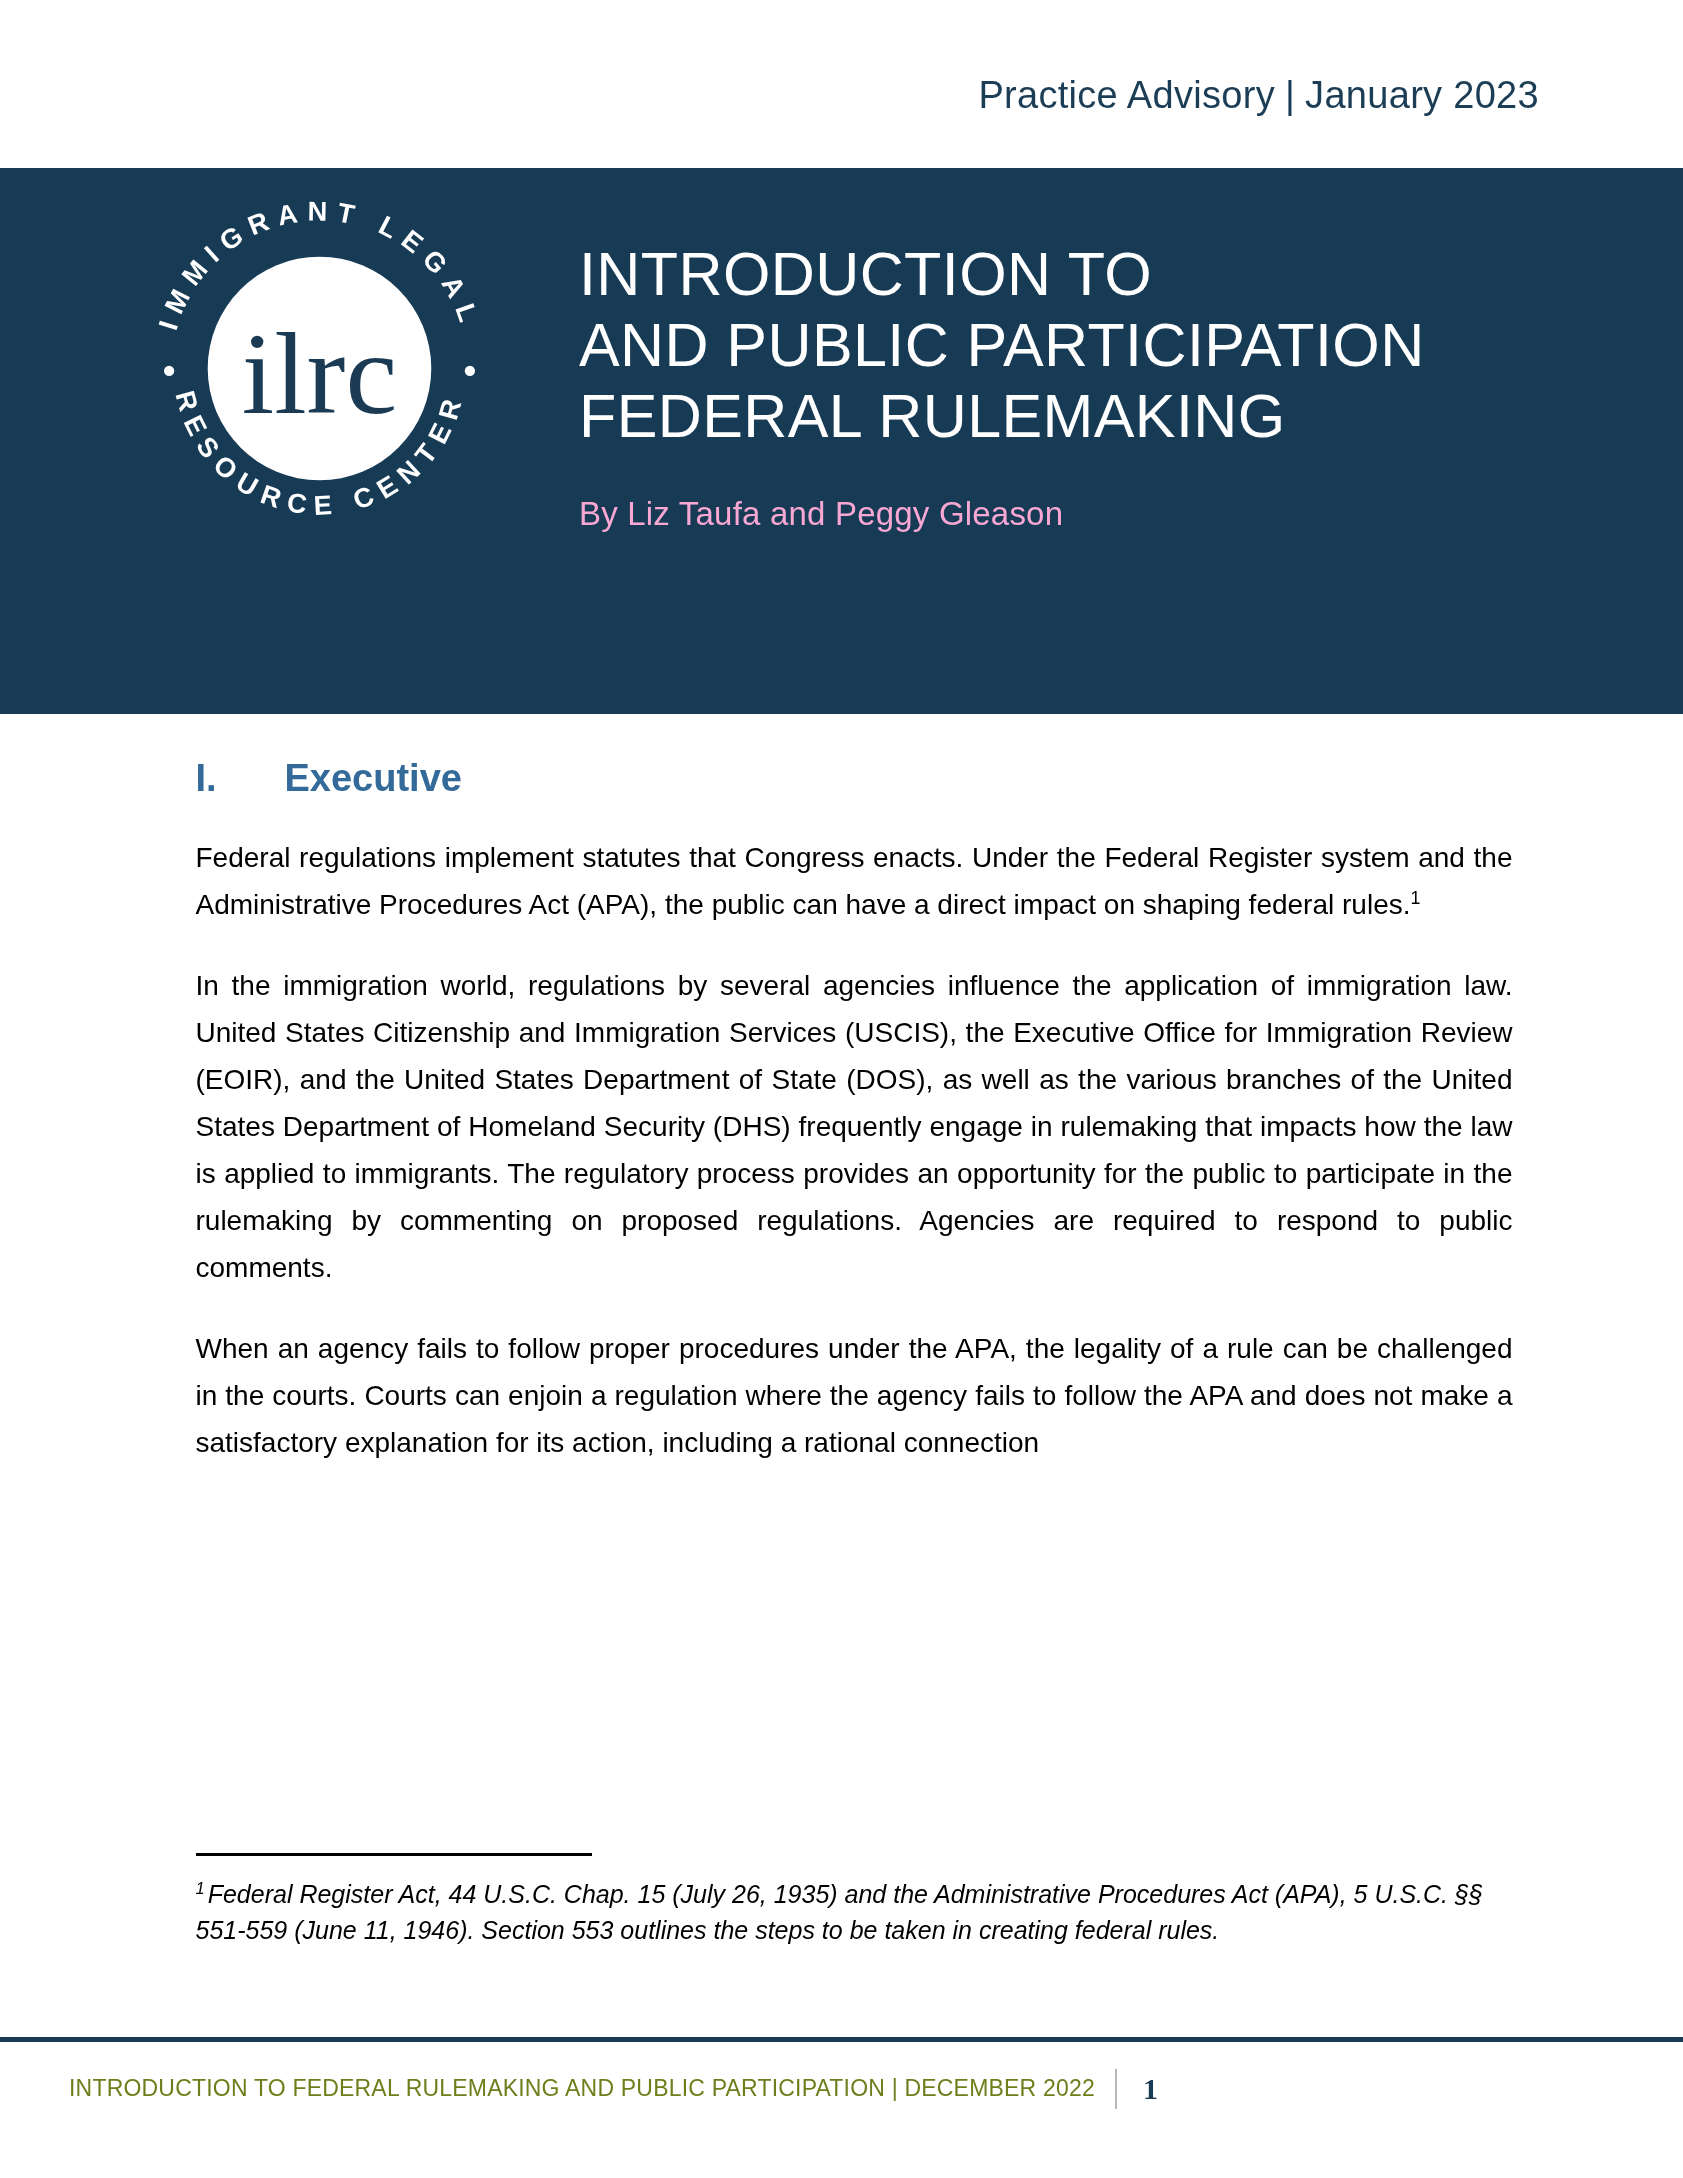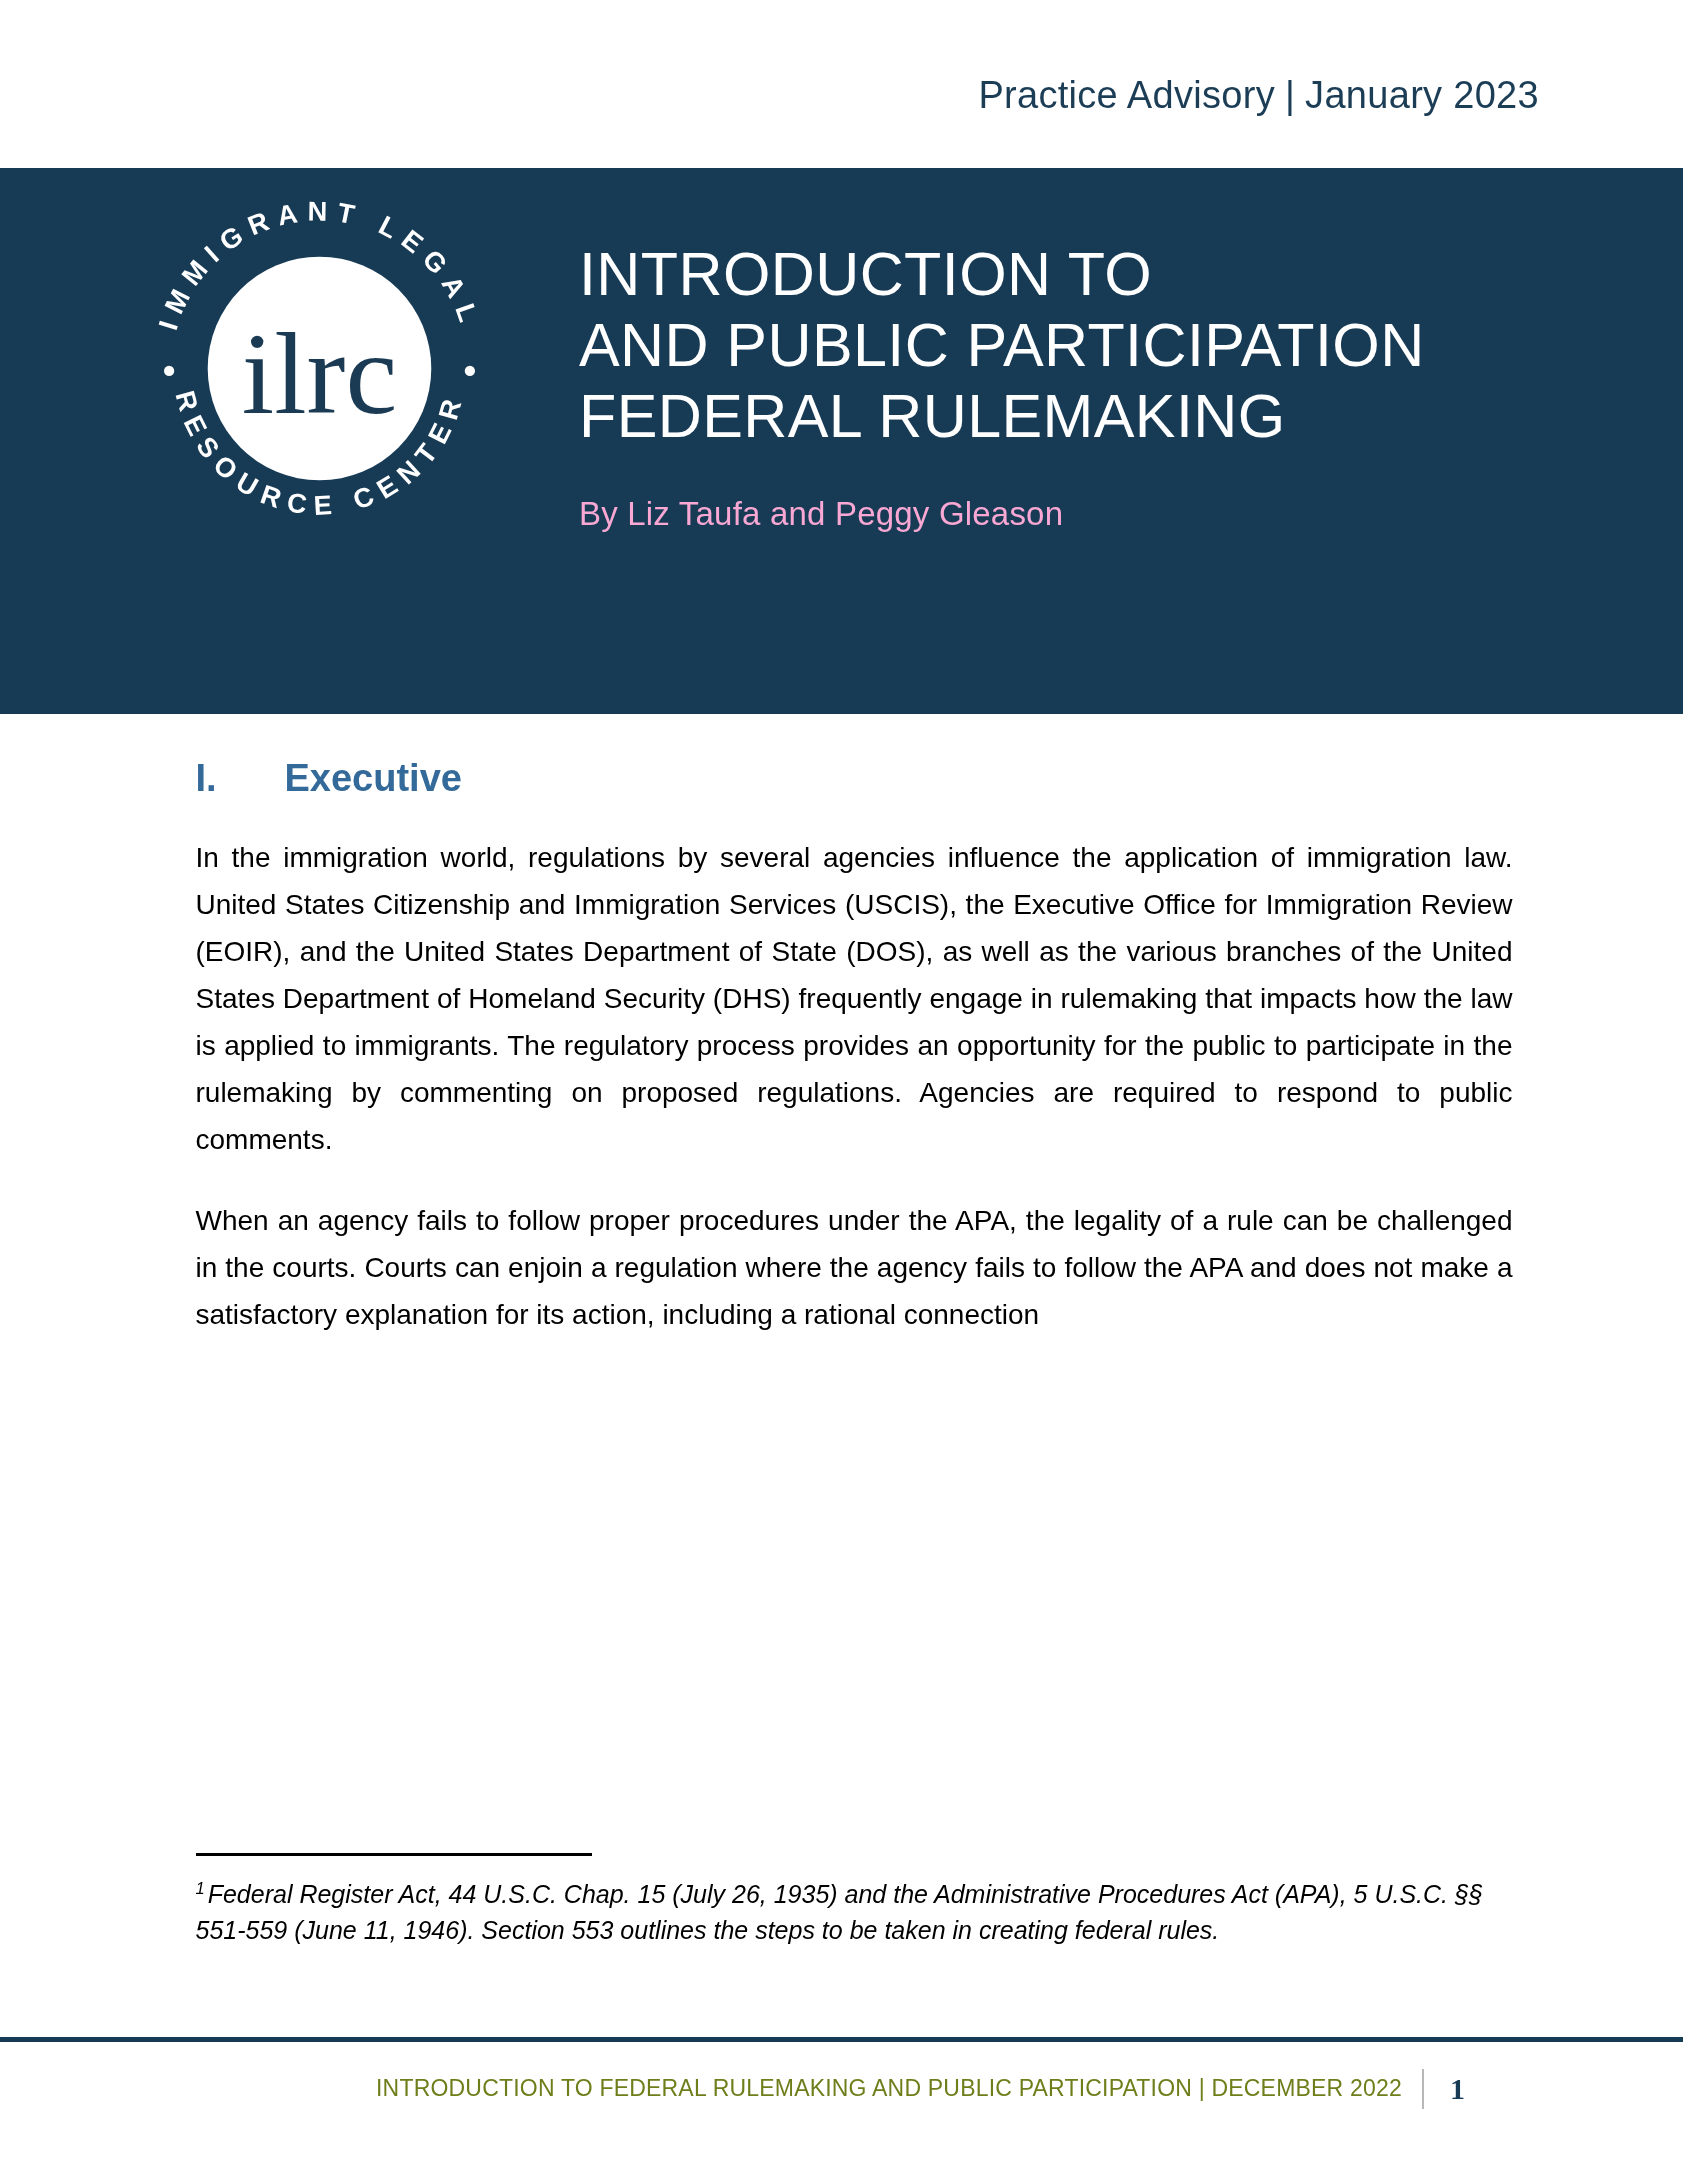--- a/index.html
+++ b/index.html
@@ -169,21 +169,21 @@
     background: #173A55;
   }
   .footer {
     position: absolute;
     top: 2054px;
     left: 0;
     width: 1683px;
     height: 69px;
     display: flex;
     align-items: center;
-    justify-content: flex-end;
+    justify-content: flex-start;
   }
   .footer-row {
     display: flex;
     align-items: center;
     width: 1376px;
     justify-content: flex-start;
     padding-left: 69px;
     box-sizing: border-box;
   }
   .footer-title {
@@ -249,20 +249,21 @@
 </div>
 
 <div class="content">
   <div class="content-inner">
 
     <h2 class="section-heading">
       <span class="num">I.</span>
       <span class="title">Executive</span>
     </h2>
 
+    <p class="body-para"><span>Federal regulations implement statutes that Congress enacts. Under the Federal Register system and the Administrative Procedures Act (APA), the public can have a direct impact on shaping federal rules.</span><sup>1</sup></p>
 
     <p class="body-para">In the immigration world, regulations by several agencies influence the application of immigration law. United States Citizenship and Immigration Services (USCIS), the Executive Office for Immigration Review (EOIR), and the United States Department of State (DOS), as well as the various branches of the United States Department of Homeland Security (DHS) frequently engage in rulemaking that impacts how the law is applied to immigrants. The regulatory process provides an opportunity for the public to participate in the rulemaking by commenting on proposed regulations. Agencies are required to respond to public comments.</p>
 
     <p class="body-para last">When an agency fails to follow proper procedures under the APA, the legality of a rule can be challenged in the courts. Courts can enjoin a regulation where the agency fails to follow the APA and does not make a satisfactory explanation for its action, including a rational connection</p>
 
   </div>
 </div>
 
 <div class="footnote-block">
   <div class="footnote-inner">

